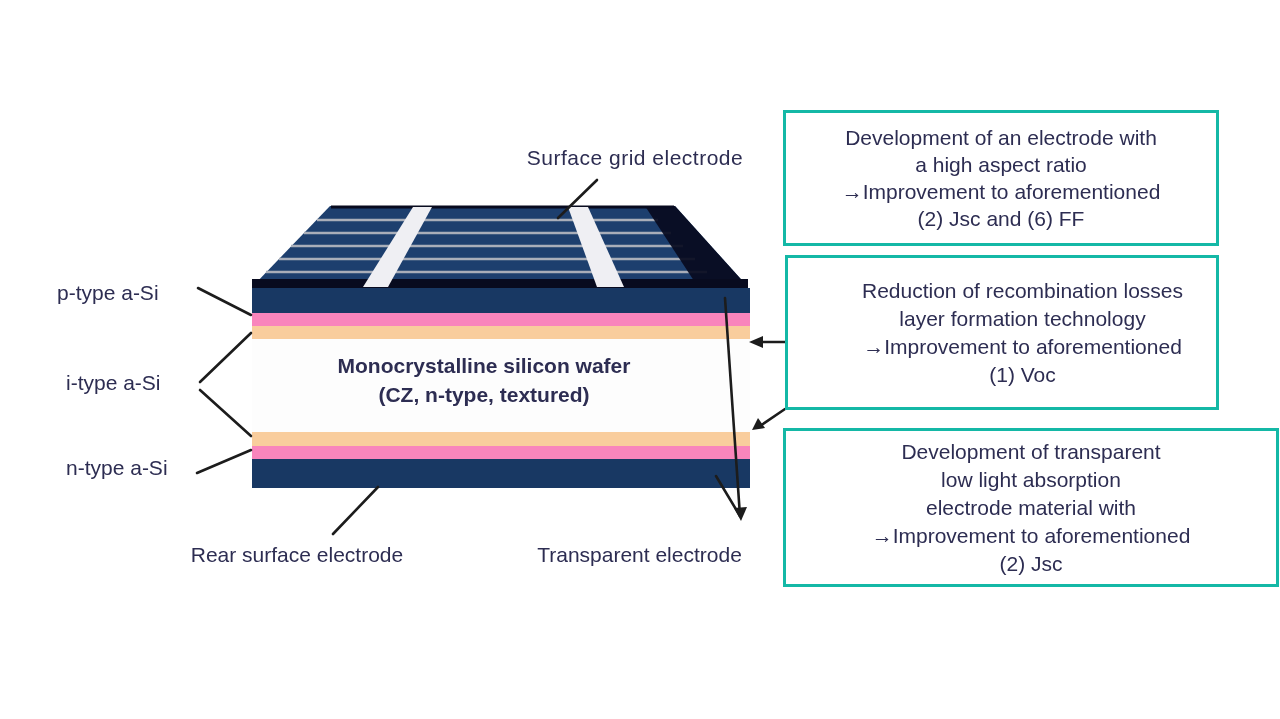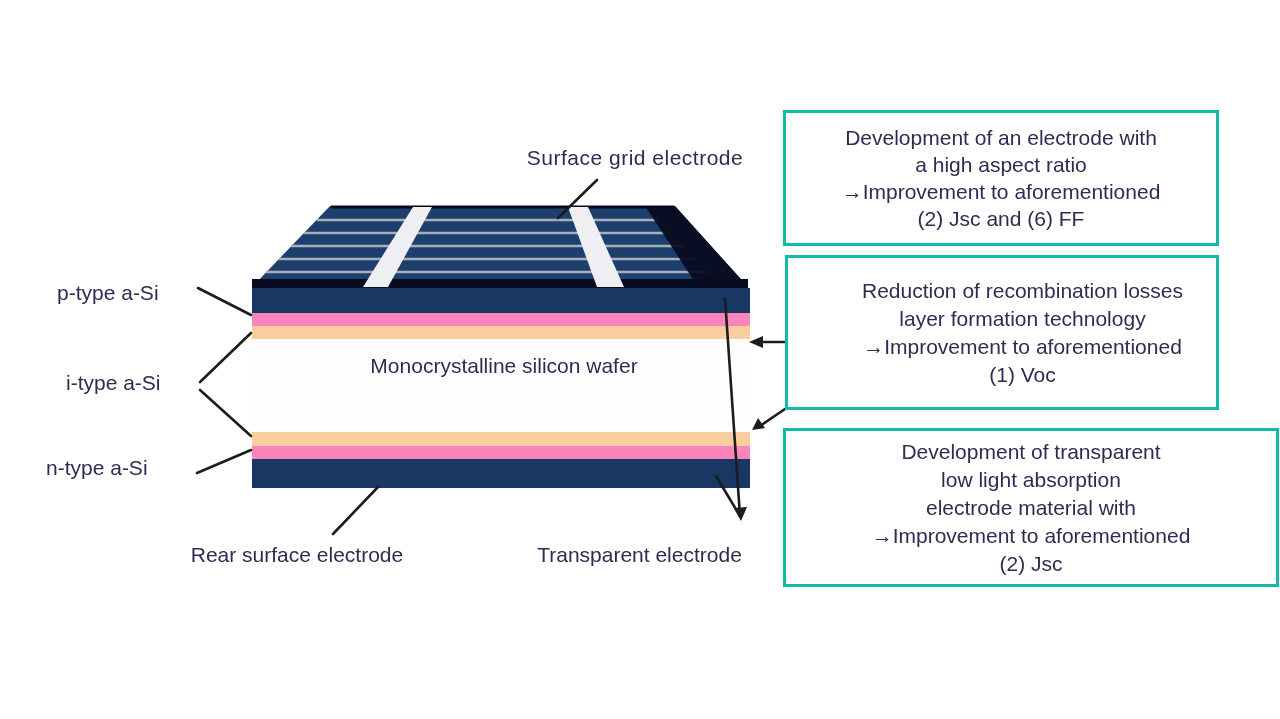--- a/index.html
+++ b/index.html
@@ -98,24 +98,25 @@
     <polygon points="749,342 763,336 763,348" fill="#1c1c1c"></polygon>
     <polygon points="752,430 765,428 758,418" fill="#1c1c1c"></polygon>
   </svg>
 
   <div class="lbl center" style="left:490px;top:146px;width:290px;letter-spacing:0.5px;">Surface grid electrode</div>
 
   <div class="lbl" style="left:57px;top:281px;">p-type a-Si</div>
 
   <div class="lbl" style="left:66px;top:371px;">i-type a-Si</div>
 
-  <div class="lbl" style="left:46px;top:456px;">n-type a-Si</div>
+  <div class="lbl" style="left:66px;top:456px;">n-type a-Si</div>
 
-  <div class="wafer-text" style="left:264px;top:351px;width:480px;">
+  <div class="wafer-text" style="left:244px;top:351px;width:480px;font-weight:bold;">
     <div>Monocrystalline silicon wafer</div>
+    <div>(CZ, n-type, textured)</div>
   </div>
 
   <div class="lbl center" style="left:182px;top:543px;width:230px;">Rear surface electrode</div>
 
   <div class="lbl center" style="left:512px;top:543px;width:255px;">Transparent electrode</div>
 
   <div class="ann-box" style="left:783px;top:110px;width:436px;height:136px;">
     <div class="line">Development of an electrode with</div>
     <div class="line">a high aspect ratio</div>
     <div class="line">→Improvement to aforementioned</div>

